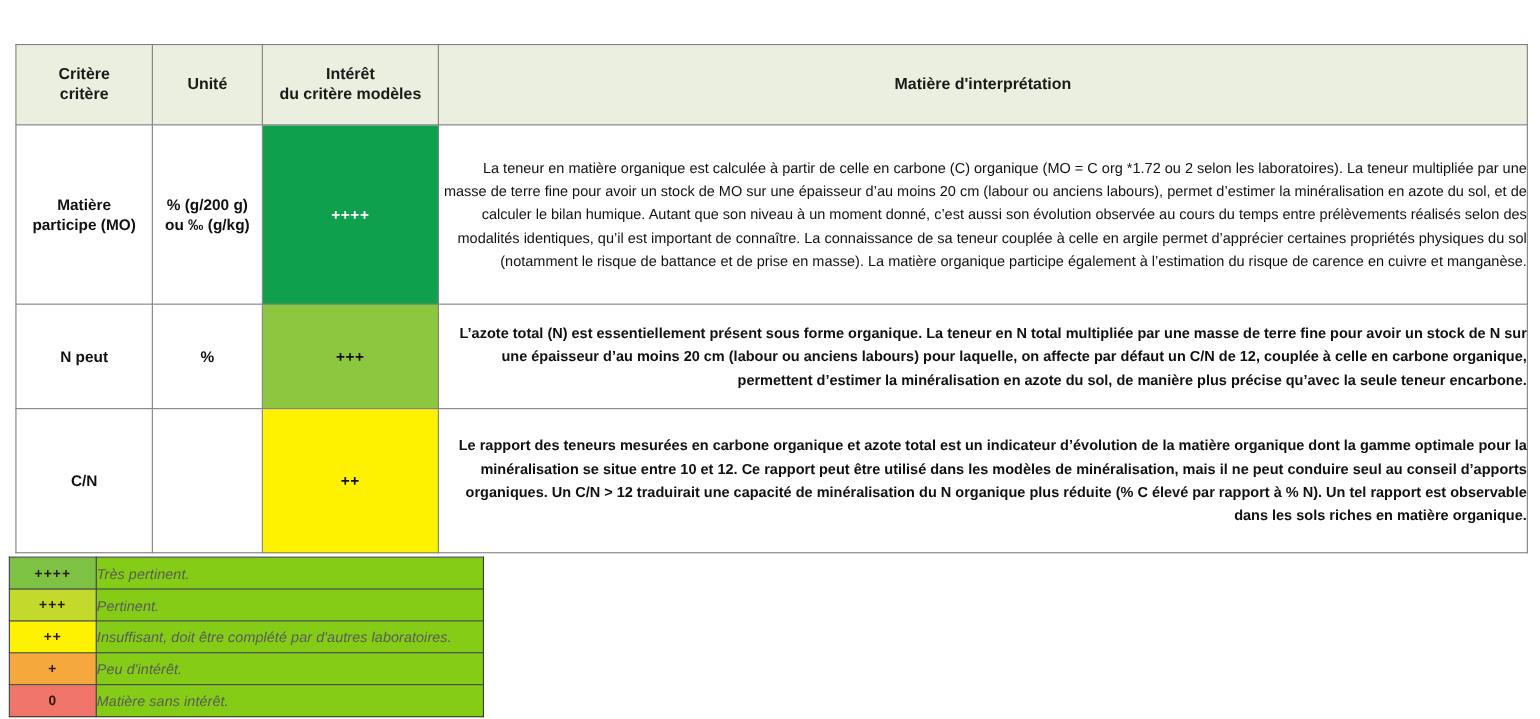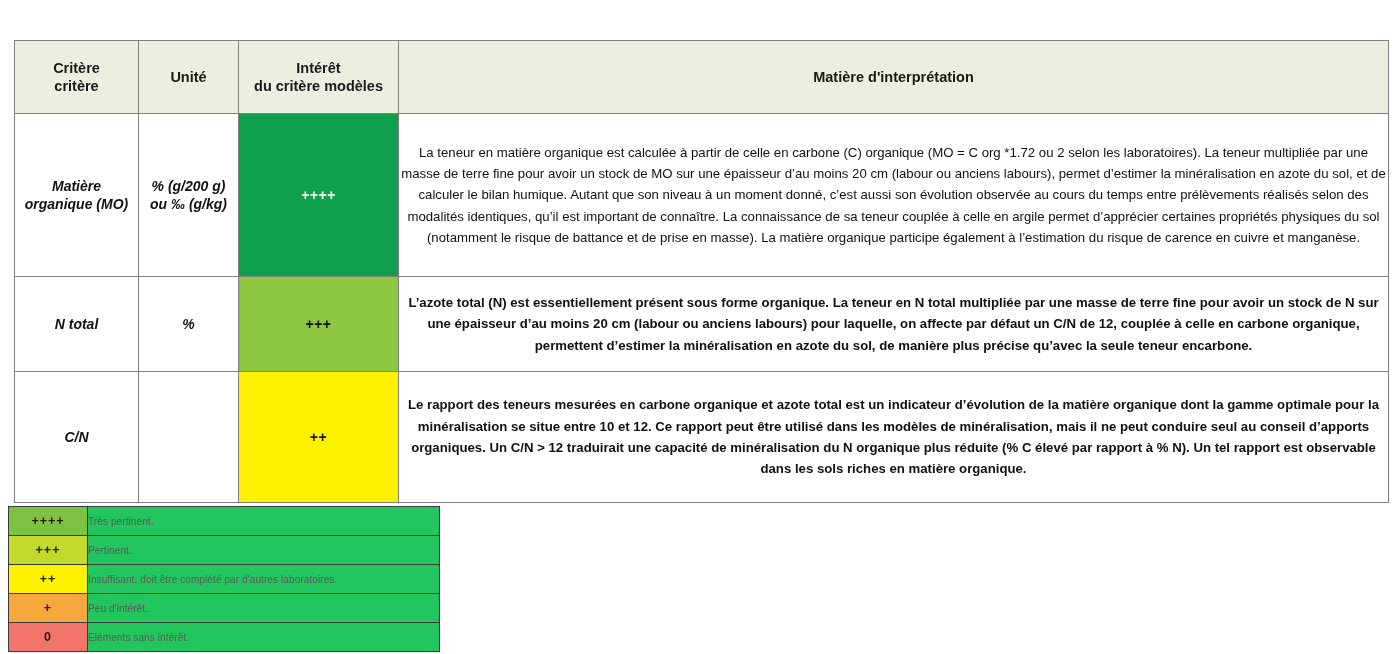--- a/index.html
+++ b/index.html
@@ -56,34 +56,33 @@
 
   .cell-critere,
   .cell-unite {
     background: #ffffff;
     text-align: center;
     font-weight: bold;
     font-size: 14px;
     line-height: 1.3;
     padding: 6px 4px;
     color: #111111;
-    font-style: italic;
   }
 
   .cell-interet {
     text-align: center;
     font-weight: bold;
     font-size: 14px;
     letter-spacing: 0.5px;
     padding: 6px 4px;
   }
 
   .cell-elem {
     background: #ffffff;
-    text-align: center;
+    text-align: right;
     font-size: 13.2px;
     line-height: 1.62;
     padding: 10px 14px 10px 12px;
     color: #111111;
   }
 
   .row-mo   .cell-elem { height: 162px; }
   .row-n    .cell-elem { height: 94px; font-weight: bold;  }
   .row-cn   .cell-elem { height: 130px; font-weight: bold; }
 
@@ -103,25 +102,26 @@
   }
   .legend-sym {
     width: 78px;
     text-align: center;
     font-weight: bold;
     font-size: 12.5px;
     letter-spacing: 1px;
     color: #2a1a00;
   }
   .legend-label {
-    background: #22c55e;
+    background: #84cc16;
     padding-left: 9px;
-    font-size: 10px;
+    font-size: 13px;
     color: #5a5a5a;
     letter-spacing: 0.1px;
+    font-style: italic;
   }
 </style>
 </head>
 <body>
 
 <div class="page">
 
   <table class="criteria-table">
     <colgroup>
       <col class="col-critere">
@@ -145,35 +145,35 @@
         <th class="head-cell">
           <div>Matière d'interprétation</div>
         </th>
       </tr>
     </thead>
     <tbody>
 
       <tr class="row-mo">
         <td class="cell-critere">
           <div>Matière</div>
-          <div>organique (MO)</div>
+          <div>participe (MO)</div>
         </td>
         <td class="cell-unite">
           <div>% (g/200 g)</div>
           <div>ou ‰ (g/kg)</div>
         </td>
         <td class="cell-interet" style="background-color: rgb(15, 160, 77); color: rgb(255, 255, 255);">
           <span>++++</span>
         </td>
         <td class="cell-elem">La teneur en matière organique est calculée à partir de celle en carbone (C) organique (MO = C org *1.72 ou 2 selon les laboratoires). La teneur multipliée par une masse de terre fine pour avoir un stock de MO sur une épaisseur d’au moins 20 cm (labour ou anciens labours), permet d’estimer la minéralisation en azote du sol, et de calculer le bilan humique. Autant que son niveau à un moment donné, c’est aussi son évolution observée au cours du temps entre prélèvements réalisés selon des modalités identiques, qu’il est important de connaître. La connaissance de sa teneur couplée à celle en argile permet d’apprécier certaines propriétés physiques du sol (notamment le risque de battance et de prise en masse). La matière organique participe également à l’estimation du risque de carence en cuivre et manganèse.</td>
       </tr>
 
       <tr class="row-n">
         <td class="cell-critere">
-          <div>N total</div>
+          <div>N peut</div>
         </td>
         <td class="cell-unite">
           <div>%</div>
         </td>
         <td class="cell-interet" style="background-color: rgb(141, 198, 63); color: rgb(17, 17, 17);">
           <span>+++</span>
         </td>
         <td class="cell-elem">L’azote total (N) est essentiellement présent sous forme organique. La teneur en N total multipliée par une masse de terre fine pour avoir un stock de N sur une épaisseur d’au moins 20 cm (labour ou anciens labours) pour laquelle, on affecte par défaut un C/N de 12, couplée à celle en carbone organique, permettent d’estimer la minéralisation en azote du sol, de manière plus précise qu’avec la seule teneur encarbone.</td>
       </tr>
 
@@ -216,18 +216,18 @@
       <tr>
         <td class="legend-sym" style="background-color: rgb(245, 168, 60);">
           <span>+</span>
         </td>
         <td class="legend-label">Peu d'intérêt.</td>
       </tr>
       <tr>
         <td class="legend-sym" style="background-color: rgb(242, 117, 107);">
           <span>0</span>
         </td>
-        <td class="legend-label">Eléments sans intérêt.</td>
+        <td class="legend-label">Matière sans intérêt.</td>
       </tr>
     </tbody>
   </table>
 
 </div>
 
 </body></html>

